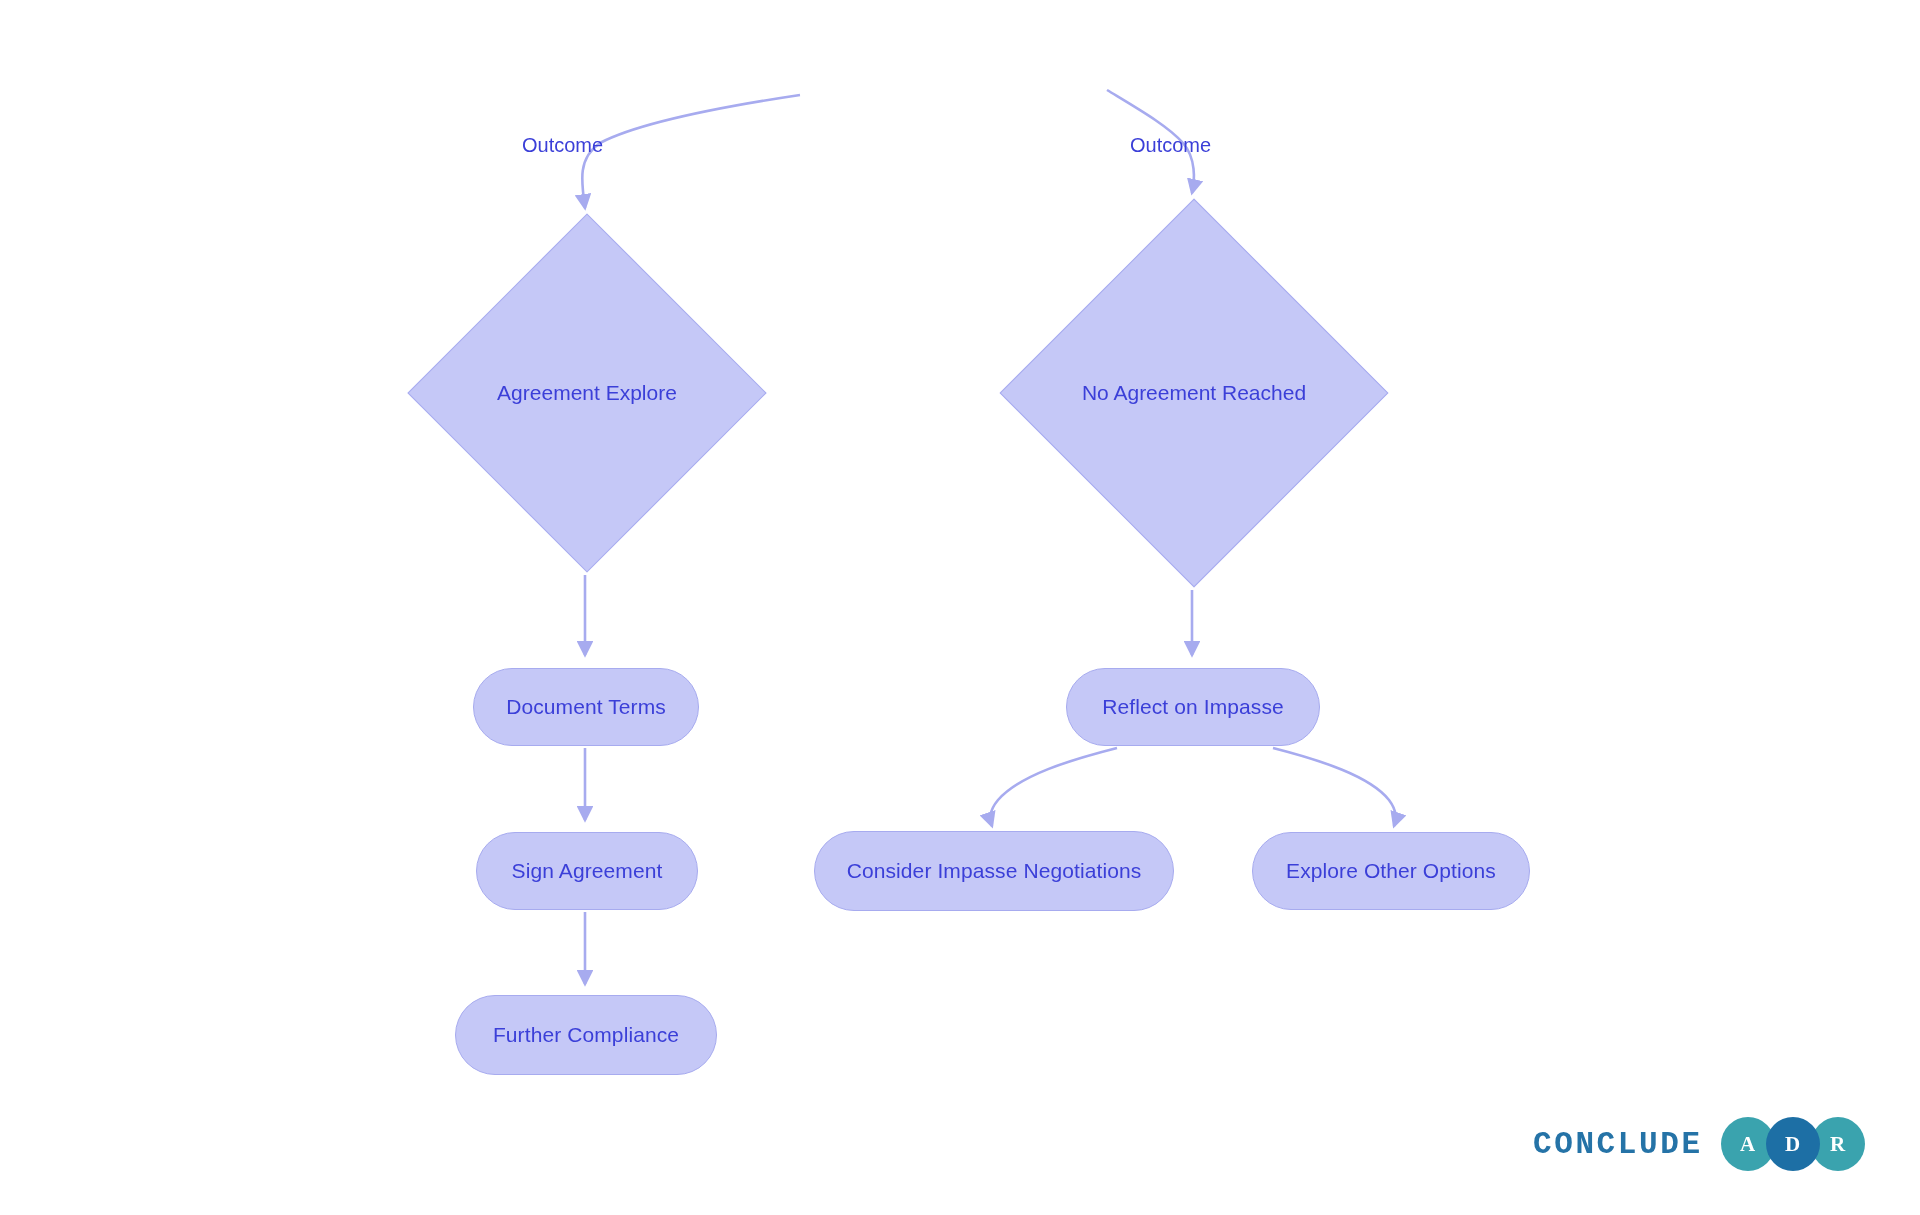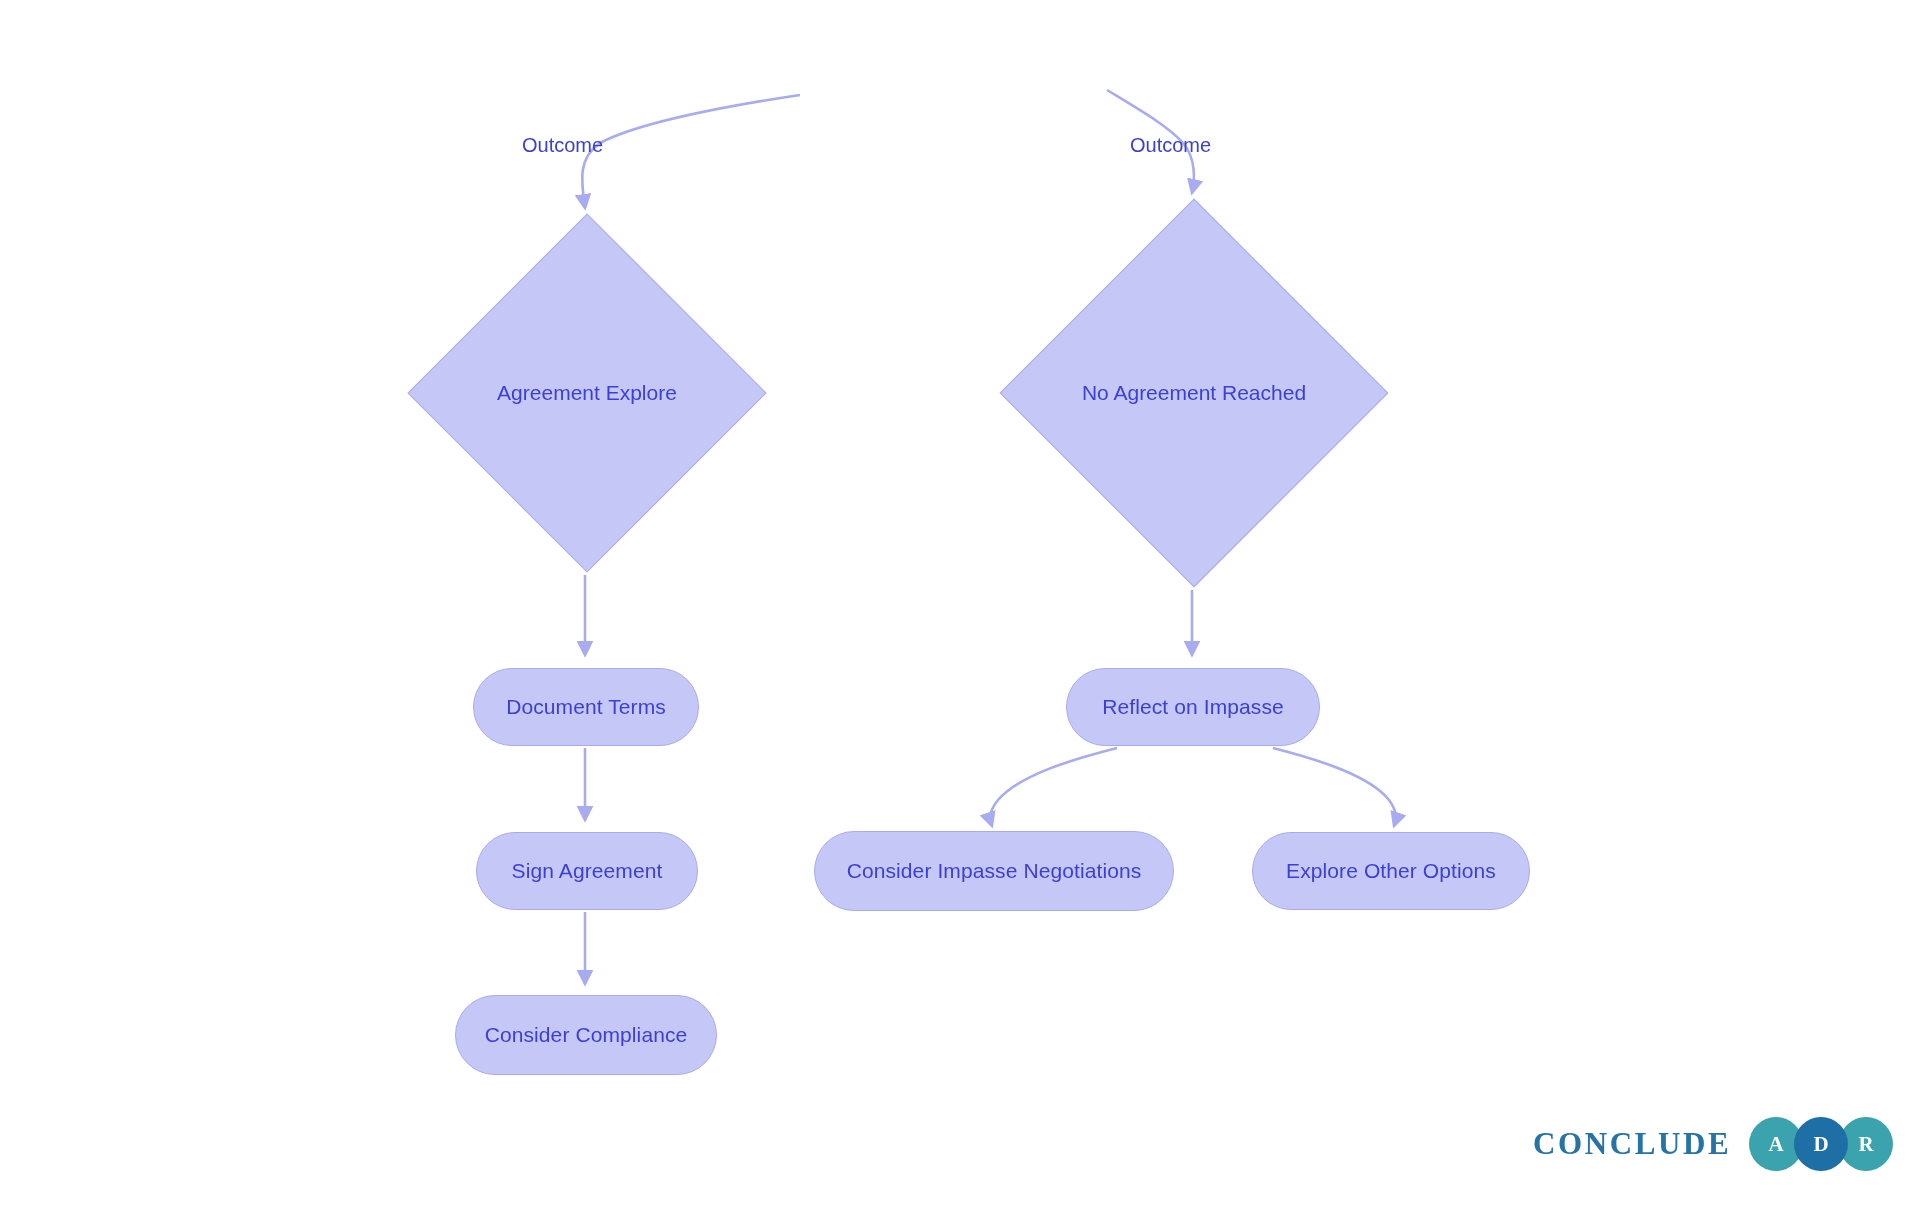--- a/index.html
+++ b/index.html
@@ -77,21 +77,21 @@
     background: transparent;
   }
   
   #logo {
     position: absolute;
     display: flex;
     align-items: center;
     gap: 18px;
   }
   #logo-wordmark {
-    font-family: Liberation Serif, serif;
+    font-family: Liberation Mono, monospace;
     font-weight: bold;
     font-size: 31px;
     letter-spacing: 2.6px;
     color: #2573a7;
   }
   .logo-circles {
     position: relative;
     display: flex;
     align-items: center;
     height: 54px;
@@ -156,21 +156,21 @@
 
   <div class="node-diamond-wrap" style="left:1001px; top:200px; width:386px; height:386px;">
     <div class="diamond-shape" style="width:273px; height:273px;"></div>
     <div class="diamond-label">No Agreement Reached</div>
   </div>
 
   <div class="node node-rounded" style="left:473px; top:668px; width:226px; height:78px;">Document Terms</div>
 
   <div class="node node-rounded" style="left:476px; top:832px; width:222px; height:78px;">Sign Agreement</div>
 
-  <div class="node node-rounded" style="left:455px; top:995px; width:262px; height:80px;">Consider Compliance</div>
+  <div class="node node-rounded" style="left:455px; top:995px; width:262px; height:80px;">Further Compliance</div>
 
   <div class="node node-rounded" style="left:1066px; top:668px; width:254px; height:78px;">Reflect on Impasse</div>
 
   <div class="node node-rounded" style="left:814px; top:831px; width:360px; height:80px;">Consider Impasse Negotiations</div>
 
   <div class="node node-rounded" style="left:1252px; top:832px; width:278px; height:78px;">Explore Other Options</div>
 
   <div id="logo" style="left:1533px; top:1117px;">
     <div id="logo-wordmark">CONCLUDE</div>
     <div class="logo-circles">

